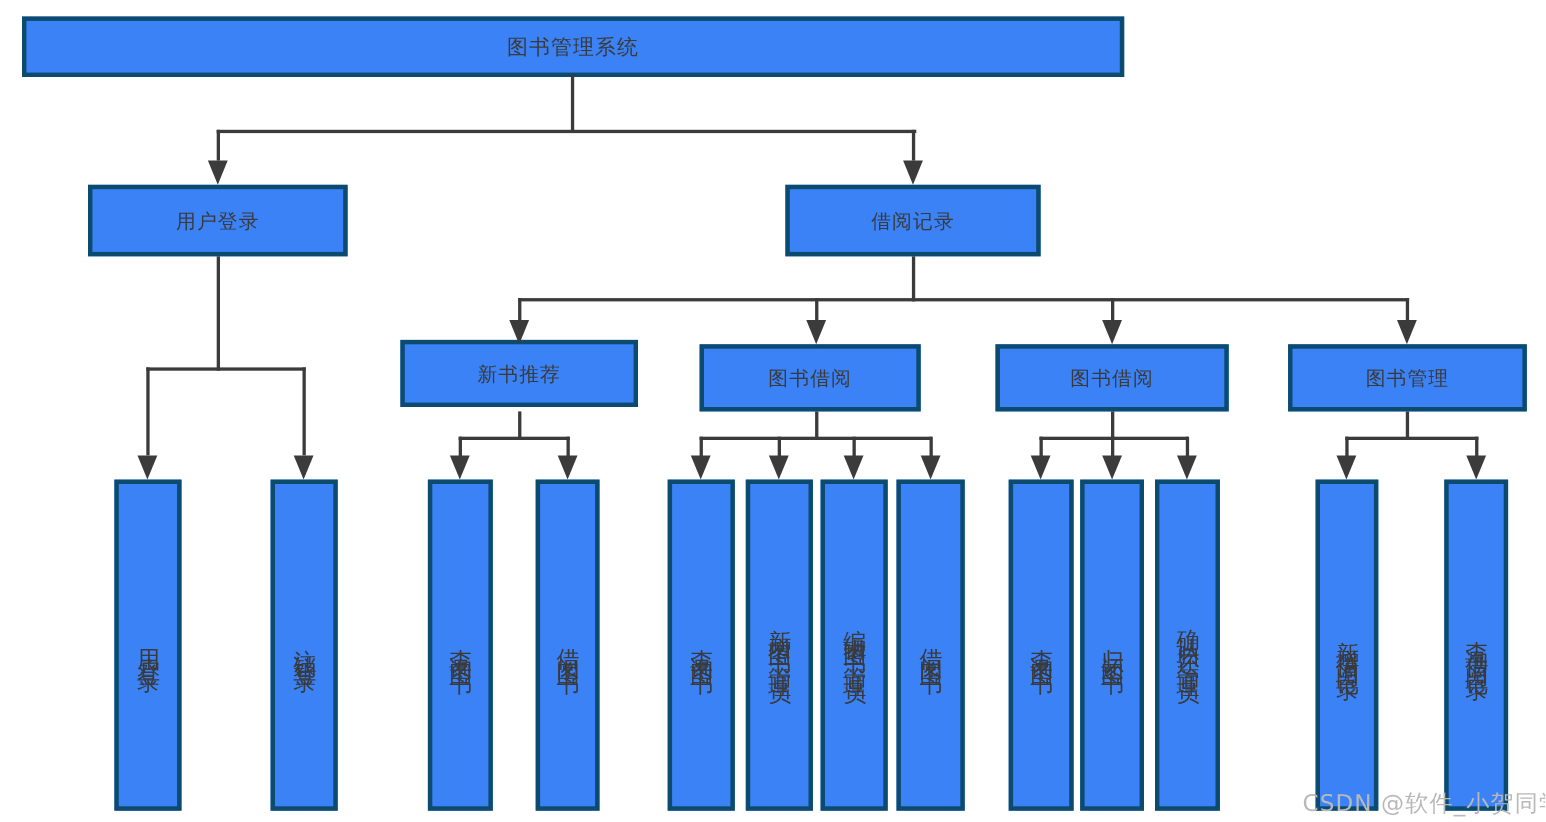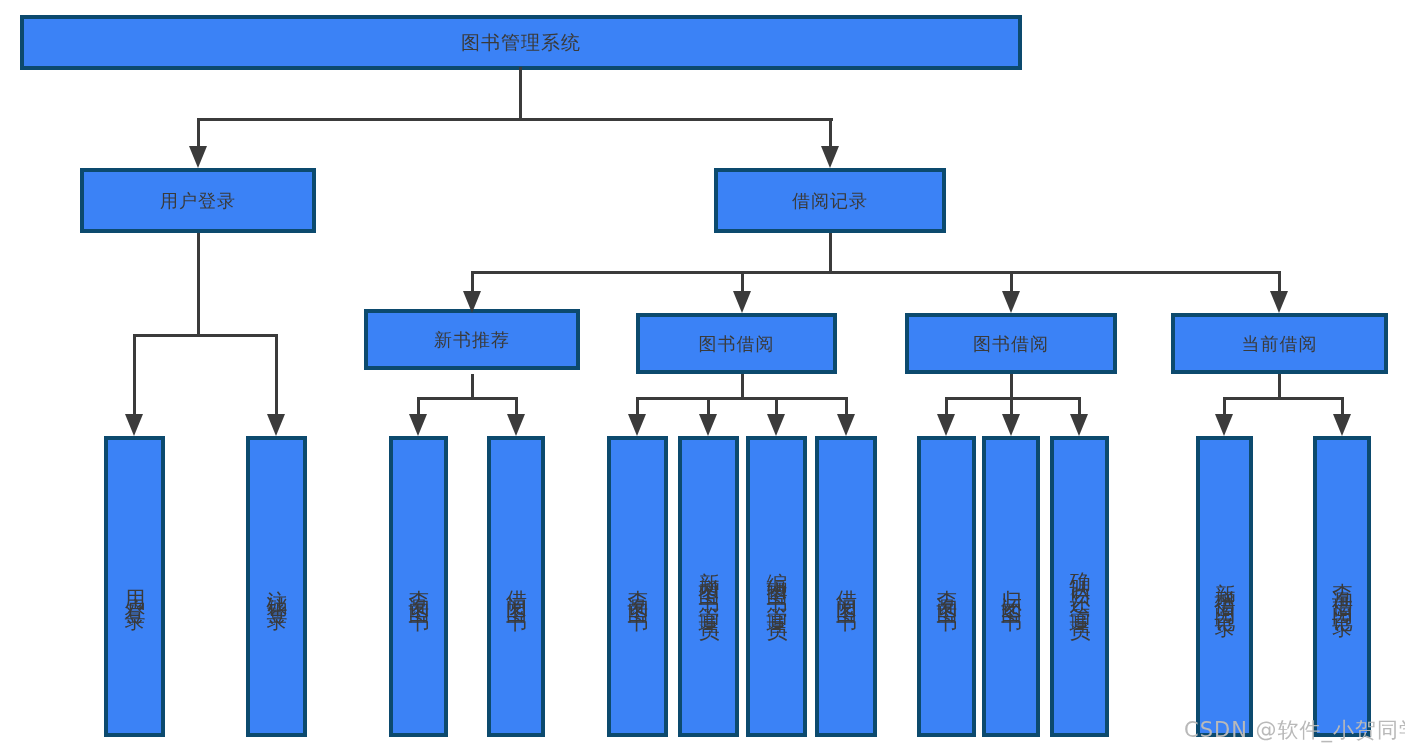--- a/index.html
+++ b/index.html
@@ -56,21 +56,21 @@
 
   <div class="box" style="left:636px;top:313px;width:201px;height:61px">
     <span class="hlabel">图书借阅</span>
   </div>
 
   <div class="box" style="left:905px;top:313px;width:212px;height:61px">
     <span class="hlabel">图书借阅</span>
   </div>
 
   <div class="box" style="left:1171px;top:313px;width:217px;height:61px">
-    <span class="hlabel">当前借阅</span>
+    <span class="hlabel">图书管理</span>
   </div>
 
   <div class="box leaf" style="left:104px;width:61px">
     <span class="vtext">用户登录</span>
   </div>
   <div class="box leaf" style="left:246px;width:61px">
     <span class="vtext">注销登录</span>
   </div>
 
   <div class="box leaf" style="left:389px;width:59px">

